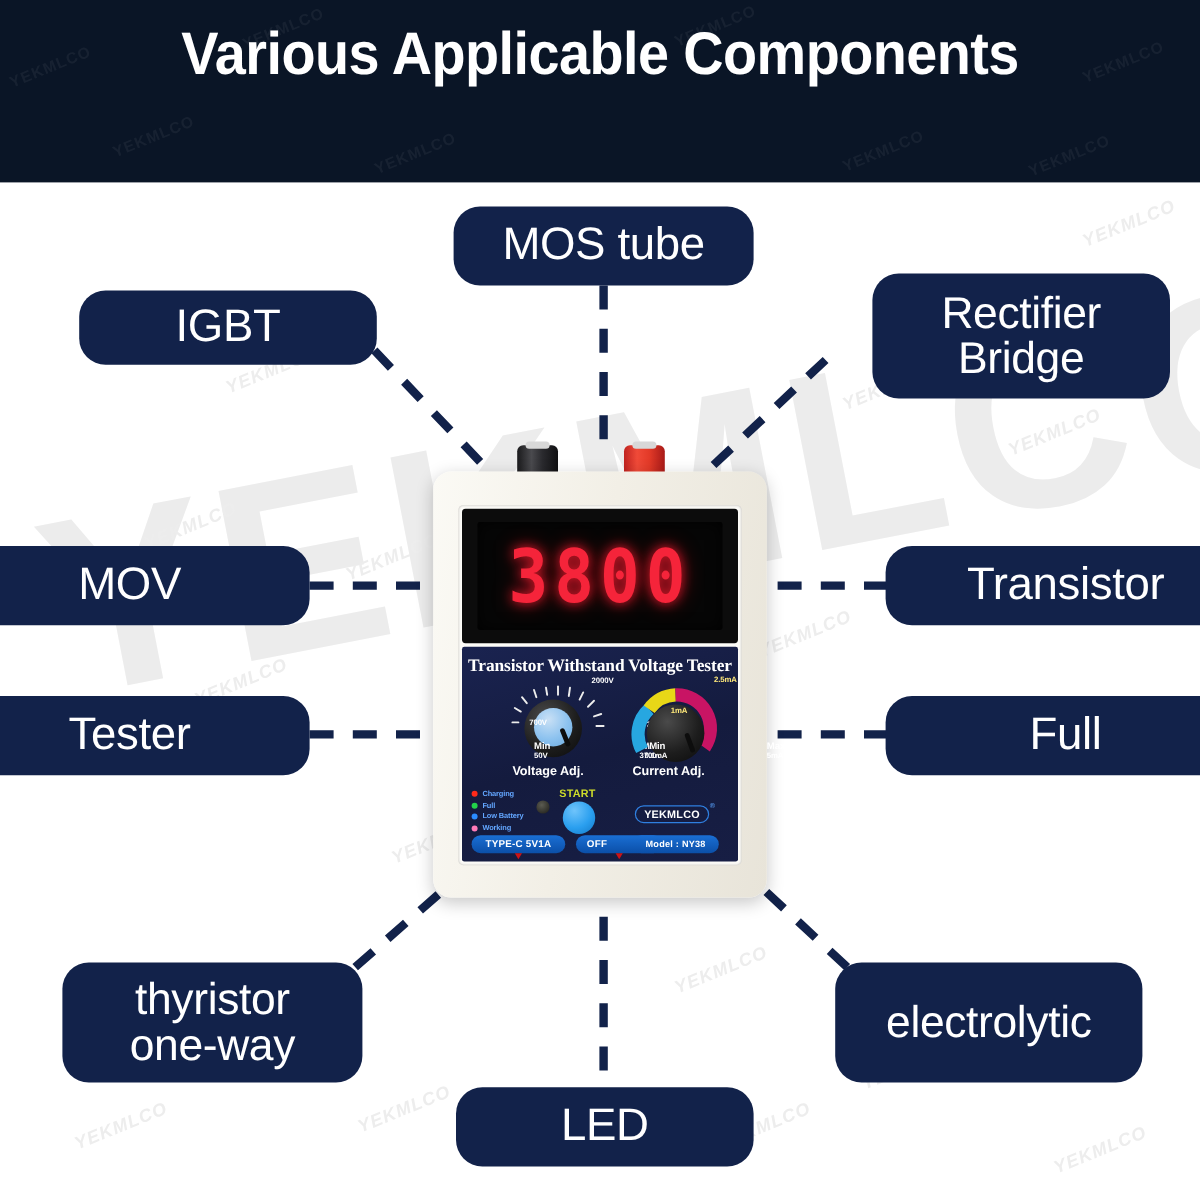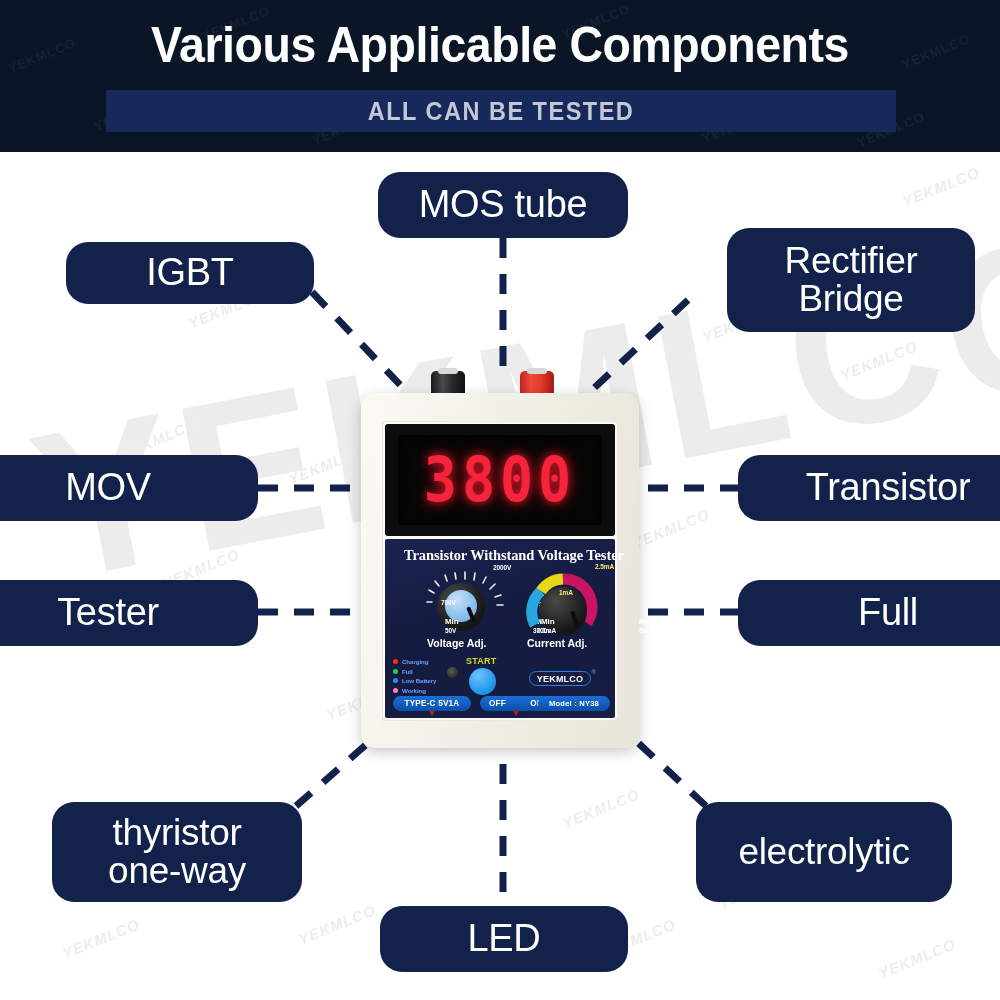--- a/index.html
+++ b/index.html
@@ -180,26 +180,26 @@
     position: absolute;
     left: 3px; top: 118px;
     width: 230px; height: 179px;
     background: linear-gradient(165deg,#1a2350 0%,#141b3e 50%,#171e44 100%);
     border-radius: 2px;
   }
   .panel-title {
     position: absolute;
     left: 0; top: 8px;
     width: 100%;
+    text-align: center;
     color: #ffffff;
     font-family: "Liberation Serif", serif;
     font-size: 14.5px;
     font-weight: 700;
     letter-spacing: -0.1px;
-    margin-left: 19px;
   }
 
   .knob-group { position: absolute; }
   .knob-ring {
     position: absolute;
     border-radius: 50%;
     background: radial-gradient(circle at 36% 30%, #4a4a4a 0%, #1d1d1d 58%, #0a0a0a 100%);
   }
   .knob-face {
     position: absolute;
@@ -282,21 +282,21 @@
     border-radius: 8px;
     background: linear-gradient(180deg,#1a6fd4 0%,#0b4fa8 100%);
     color: #ffffff;
     font-size: 8.2px;
     font-weight: 700;
     display: flex; align-items: center; justify-content: center;
     letter-spacing: 0.2px;
   }
   .btm-btn.typec { left: 8px; width: 78px; }
   .btm-btn.sw    { left: 95px; width: 72px; justify-content: space-between; padding: 0 9px; }
-  .btm-btn.model { left: 153px; width: 72px; font-size: 7.6px; }
+  .btm-btn.model { left: 142px; width: 72px; font-size: 7.6px; }
   .marker {
     position: absolute;
     top: 172px;
     width: 0; height: 0;
     border-left: 3.5px solid transparent;
     border-right: 3.5px solid transparent;
     border-top: 5px solid #cc1417;
   }
 </style>
 </head>
@@ -306,23 +306,20 @@
   <div class="hdr-wm" style="left:6px;  top:48px;">YEKMLCO</div>
   <div class="hdr-wm" style="left:200px;top:16px;">YEKMLCO</div>
   <div class="hdr-wm" style="left:92px; top:106px;">YEKMLCO</div>
   <div class="hdr-wm" style="left:310px;top:120px;">YEKMLCO</div>
   <div class="hdr-wm" style="left:560px;top:14px;">YEKMLCO</div>
   <div class="hdr-wm" style="left:700px;top:118px;">YEKMLCO</div>
   <div class="hdr-wm" style="left:900px;top:44px;">YEKMLCO</div>
   <div class="hdr-wm" style="left:855px;top:122px;">YEKMLCO</div>
 
   <div class="header-title">Various Applicable Components</div>
-  <div class="header-band">
-    <div class="header-sub">ALL CAN BE TESTED</div>
-  </div>
 </div>
 
 <div class="wm-big">YEKMLCO</div>
 <div class="wm-small" style="left:186px;top:300px;">YEKMLCO</div>
 <div class="wm-small" style="left:118px;top:430px;">YEKMLCO</div>
 <div class="wm-small" style="left:286px;top:456px;">YEKMLCO</div>
 <div class="wm-small" style="left:160px;top:560px;">YEKMLCO</div>
 <div class="wm-small" style="left:324px;top:692px;">YEKMLCO</div>
 <div class="wm-small" style="left:60px; top:930px;">YEKMLCO</div>
 <div class="wm-small" style="left:296px;top:916px;">YEKMLCO</div>

